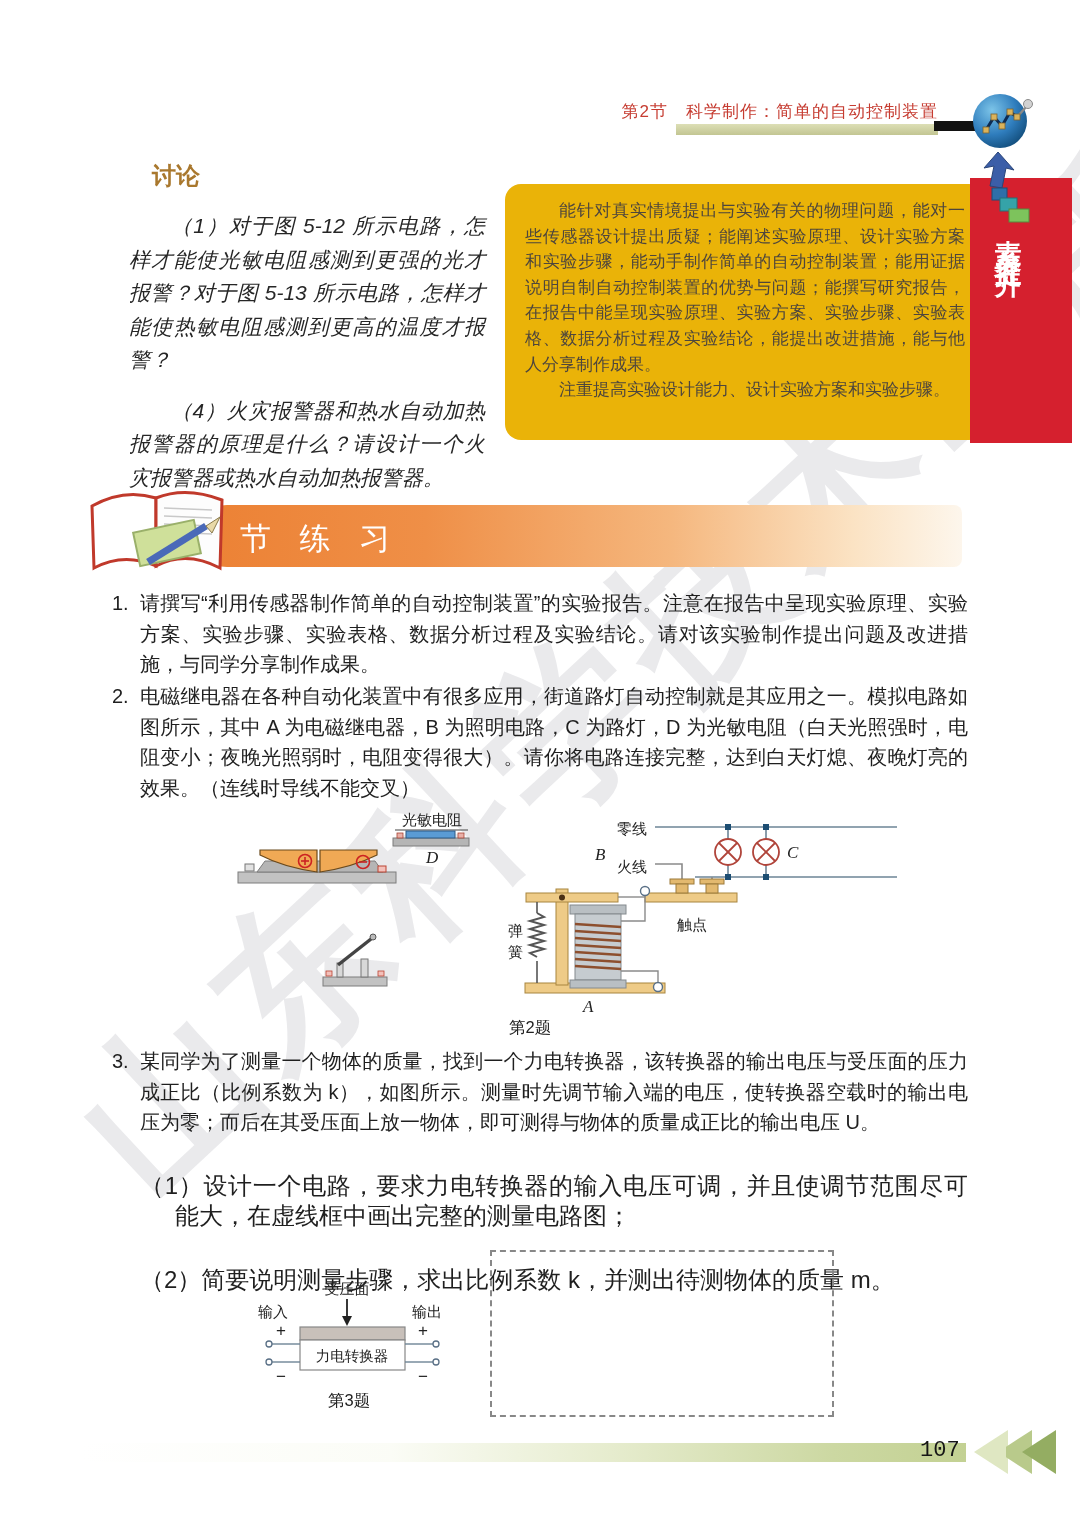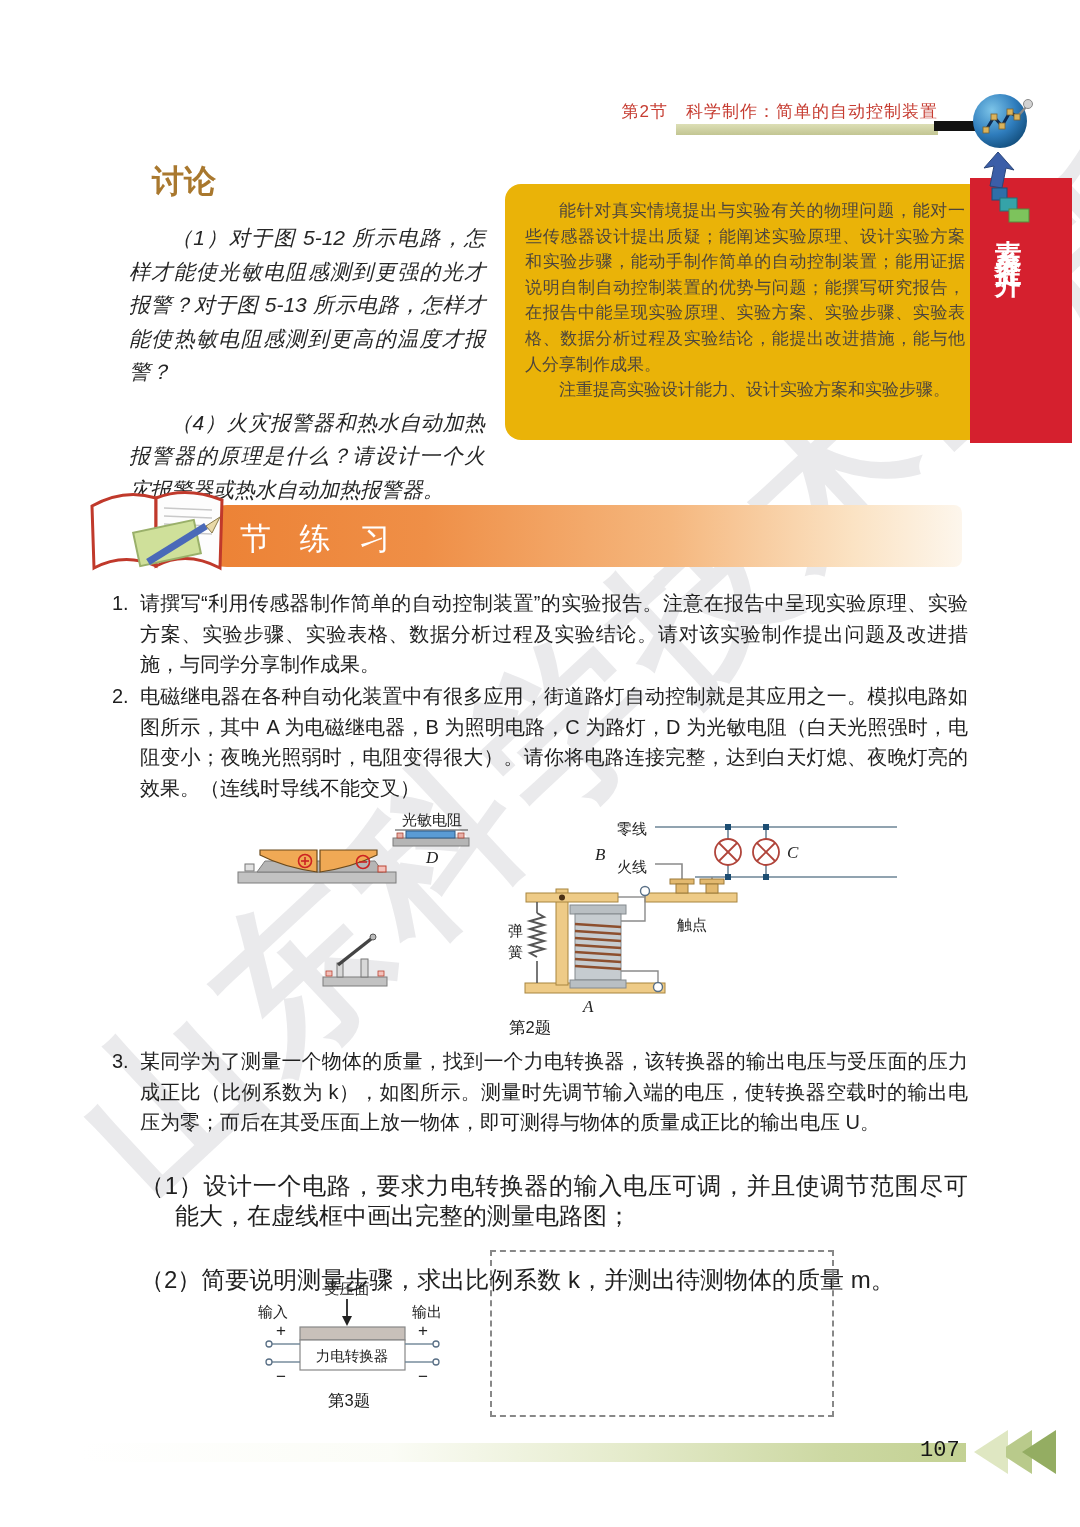--- a/index.html
+++ b/index.html
@@ -22,21 +22,21 @@
   .hdr-title{
     left:600px;top:100px;width:338px;text-align:right;
     font-size:17px;font-weight:normal;color:#c63c31;letter-spacing:1px;z-index:2;
   }
   .hdr-bar-olive{left:676px;top:124px;width:262px;height:11px;
     background:linear-gradient(180deg,#dddfb6,#c2c592);z-index:1;}
   .hdr-bar-black{left:934px;top:121px;width:70px;height:10px;background:#121212;z-index:1;}
   .globe{left:972px;top:90px;z-index:3;}
   
   .disc{left:112px;top:160px;width:390px;z-index:2;}
-  .disc h3{margin:0 0 8px 40px;font-size:32px;color:#a9782e;font-weight:bold;}
+  .disc h3{margin:0 0 8px 40px;font-size:24px;color:#a9782e;font-weight:bold;}
   .disc p{margin:17px;font-size:21px;line-height:33.5px;text-align:justify;text-indent:2em;color:#262626;font-style:italic;}
   
   .comp-box{
     left:505px;top:184px;width:480px;height:256px;background:#eab308;
     border-radius:16px;z-index:1;box-sizing:border-box;padding:14px 20px 0 20px;
     color:#4e463d;
   }
   .comp-box p{margin:0;font-size:17px;line-height:25.6px;text-align:justify;}
   .comp-box .ind{text-indent:2em;}
   .comp-box .src{text-align:right;padding-right:6px;}

